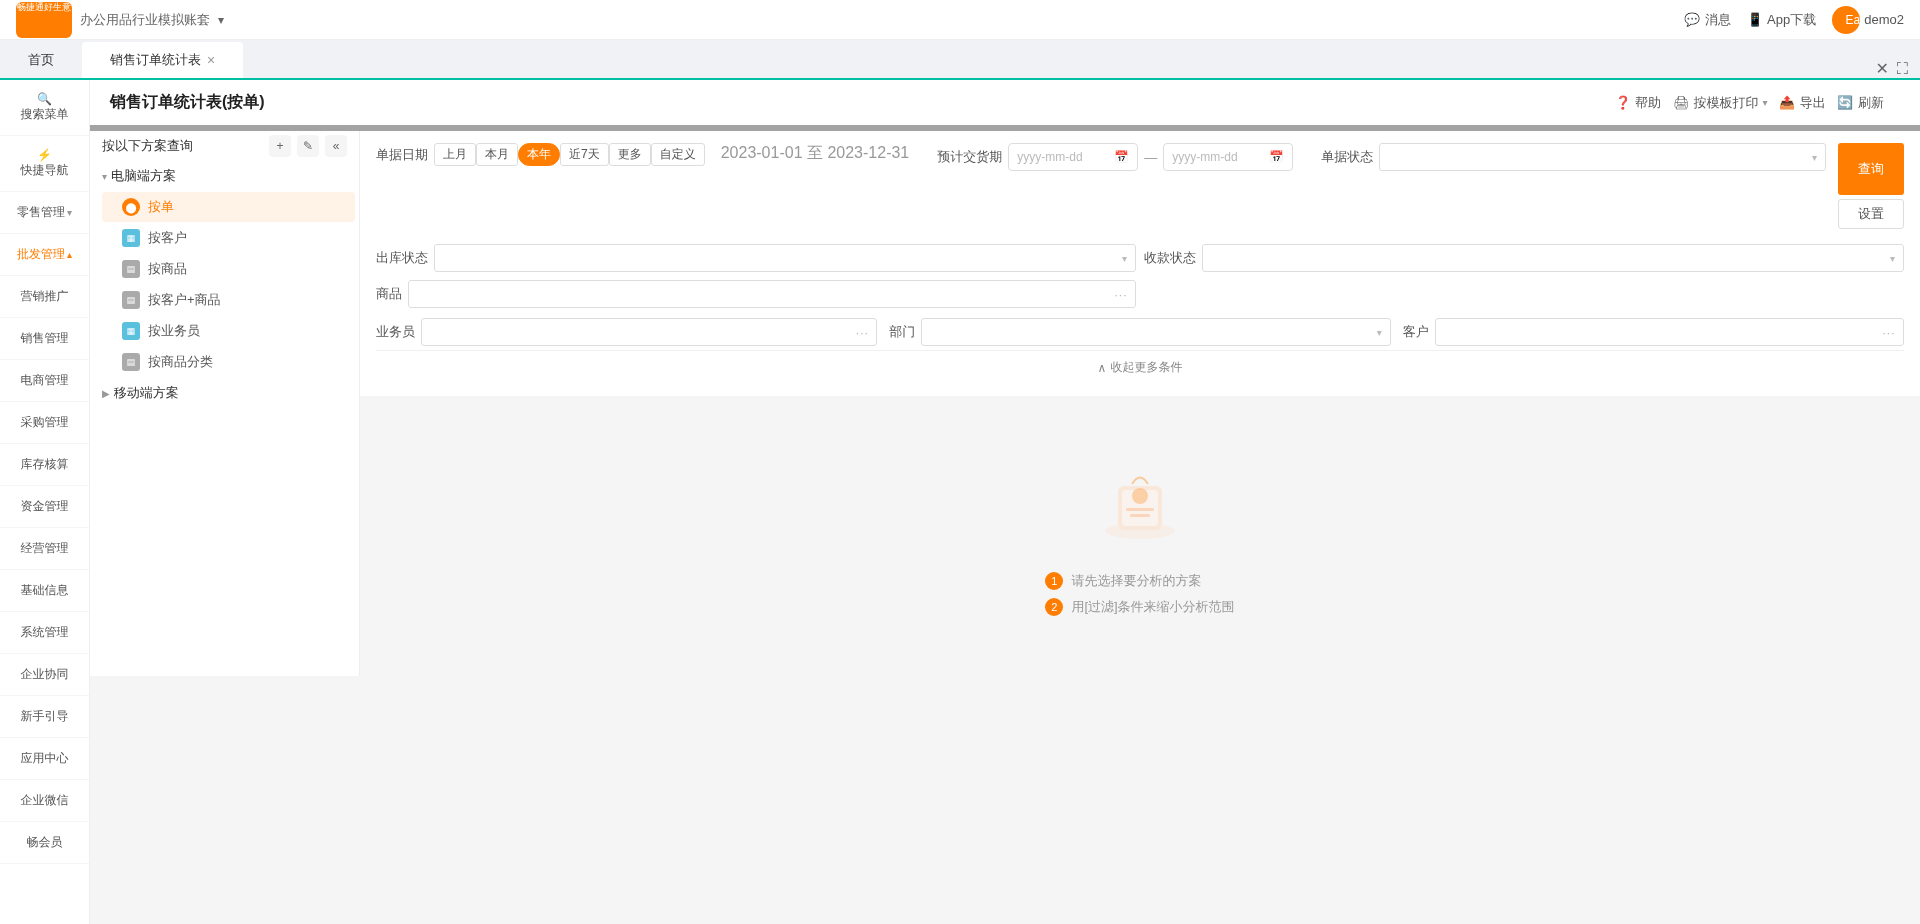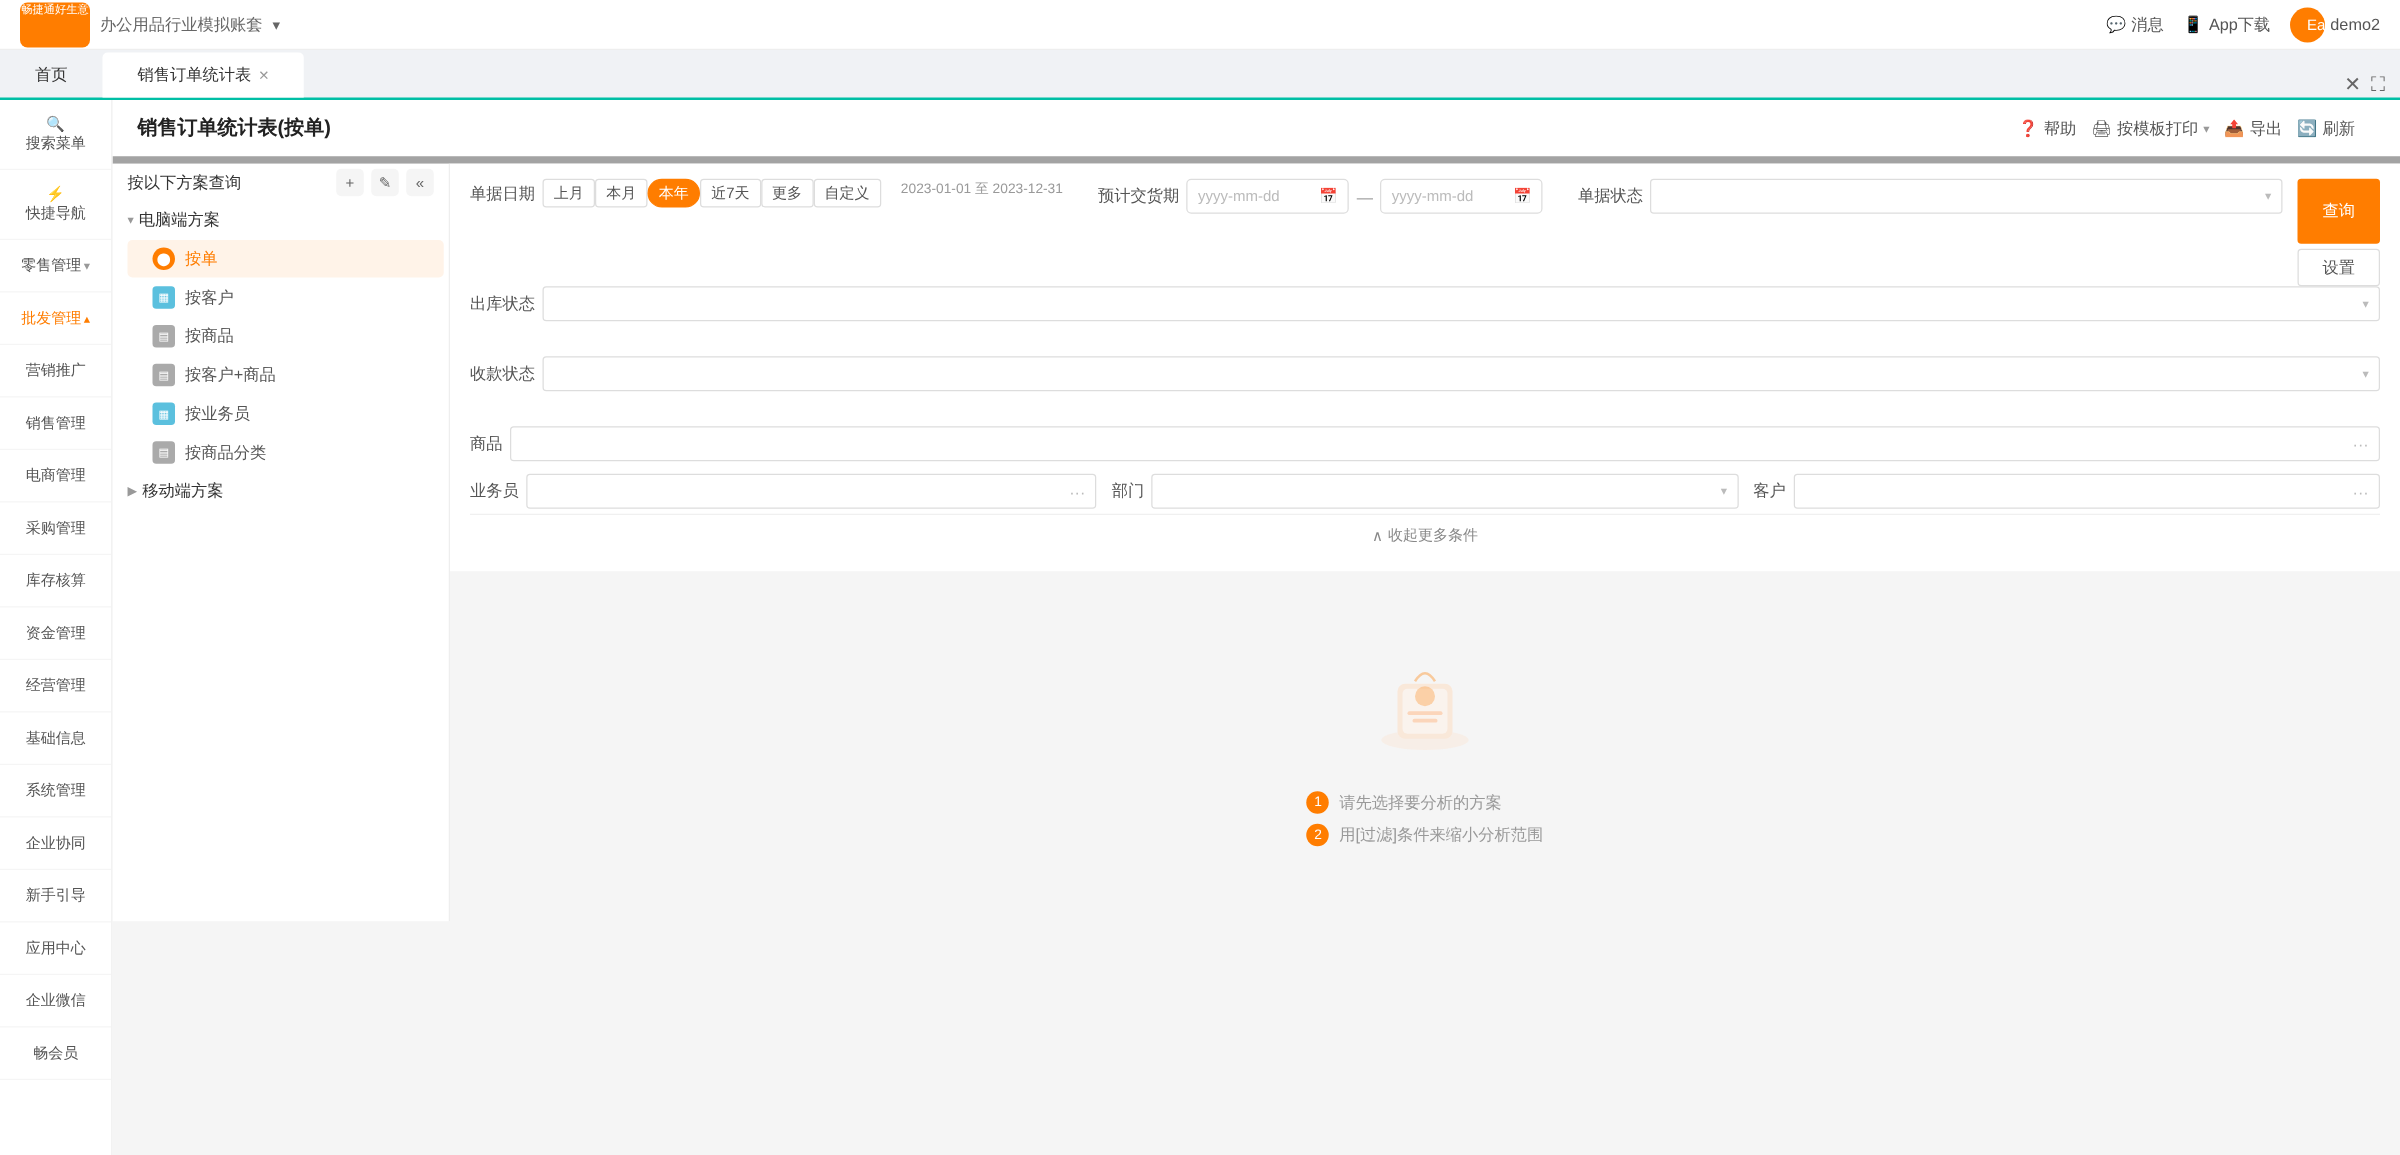--- a/index.html
+++ b/index.html
@@ -227,35 +227,35 @@
           <div class="scheme-group-header">
             <span class="scheme-group-arrow">▶</span>
             <span>移动端方案</span>
           </div>
         </div>
       </div>
 
       <div class="main-col">
         <div class="filters-panel">
 
-          <div style="display:flex;gap:12px;align-items:flex-start;margin-bottom:0;">
+          <div style="display:flex;gap:12px;align-items:flex-start;margin-bottom:15px;">
 
             <div style="display:flex;align-items:center;gap:6px;flex-shrink:0;">
               <span class="fi-label">单据日期</span>
               <div class="date-shortcuts">
                 <button class="date-btn">上月</button>
                 <button class="date-btn">本月</button>
                 <button class="date-btn active">本年</button>
                 <button class="date-btn">近7天</button>
                 <button class="date-btn">更多</button>
                 <button class="date-btn">自定义</button>
               </div>
             </div>
             <div style="display:flex;flex-direction:column;gap:2px;margin-left:4px;">
-              <span style="font-size:11px;color:#999;">2023-01-01 至 2023-12-31</span>
+              <span style="font-size:16px;color:#999;">2023-01-01 至 2023-12-31</span>
             </div>
 
             <div style="display:flex;align-items:center;gap:6px;margin-left:16px;">
               <span class="fi-label">预计交货期</span>
               <div class="date-input">
                 <span style="color:#bbb;font-size:12px;">yyyy-mm-dd</span>
                 <span style="color:#ccc;font-size:12px;">📅</span>
               </div>
               <span style="color:#999;">—</span>
               <div class="date-input">
@@ -271,21 +271,21 @@
                 <span style="color:#bbb;font-size:10px;">▾</span>
               </div>
             </div>
 
             <div style="display:flex;flex-direction:column;gap:4px;flex-shrink:0;">
               <button class="btn-query">查询</button>
               <button class="btn-settings">设置</button>
             </div>
           </div>
 
-          <div style="display:grid;grid-template-columns:1fr;gap:28px;margin-bottom:10px;">
+          <div style="display:grid;grid-template-columns:1fr 1fr;gap:8px;margin-bottom:10px;">
             <div style="display:flex;align-items:center;gap:6px;">
               <span class="fi-label">出库状态</span>
               <div class="fi-input" style="flex:1;">
                 <span></span>
                 <span style="color:#bbb;font-size:10px;">▾</span>
               </div>
             </div>
             <div style="display:flex;align-items:center;gap:6px;">
               <span class="fi-label">收款状态</span>
               <div class="fi-input" style="flex:1;">

